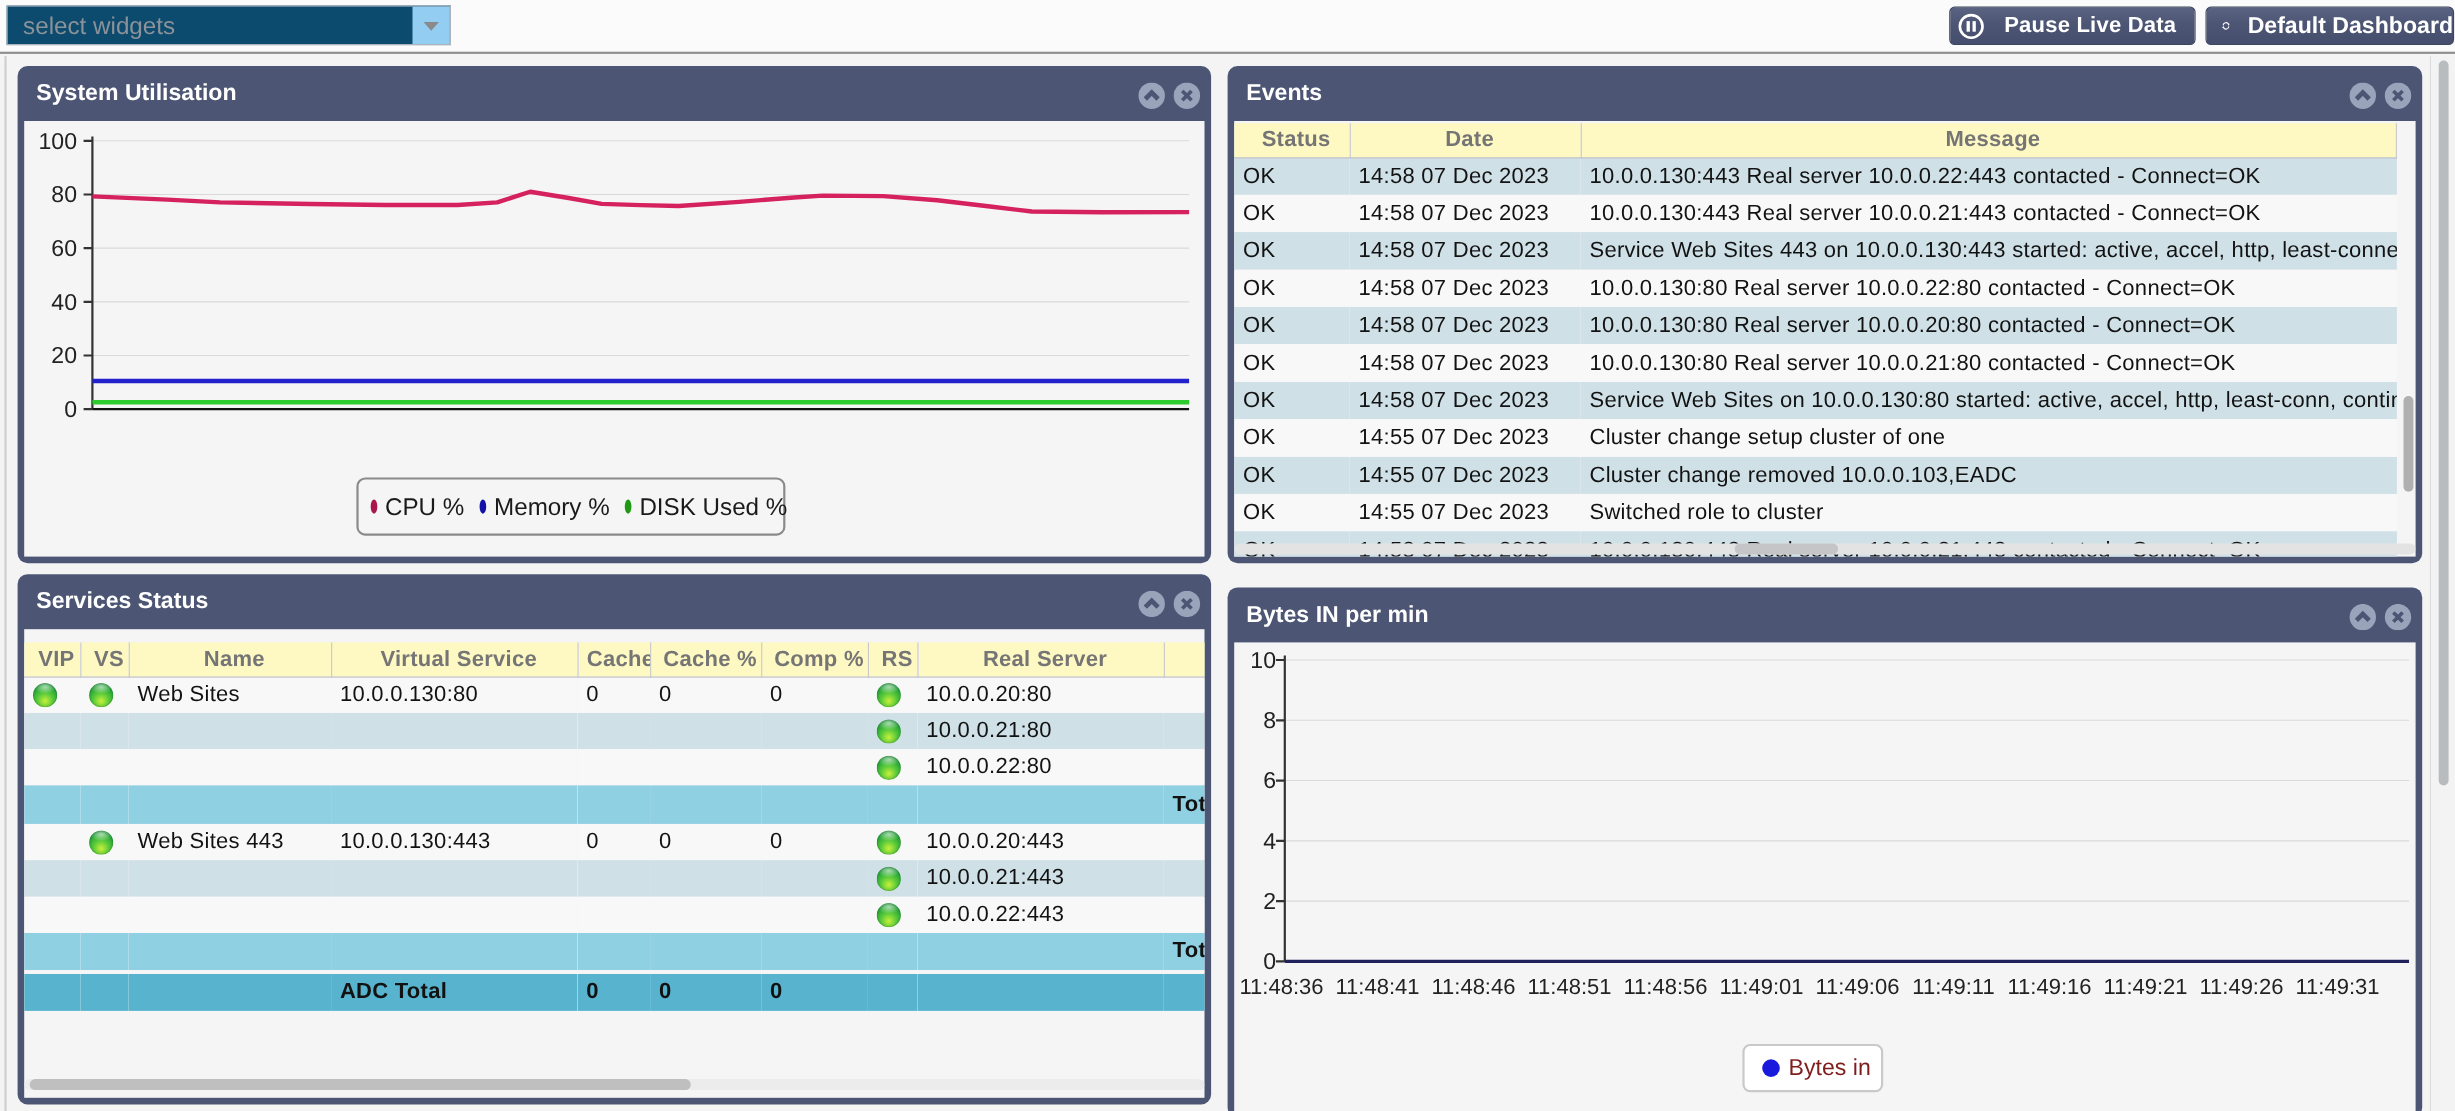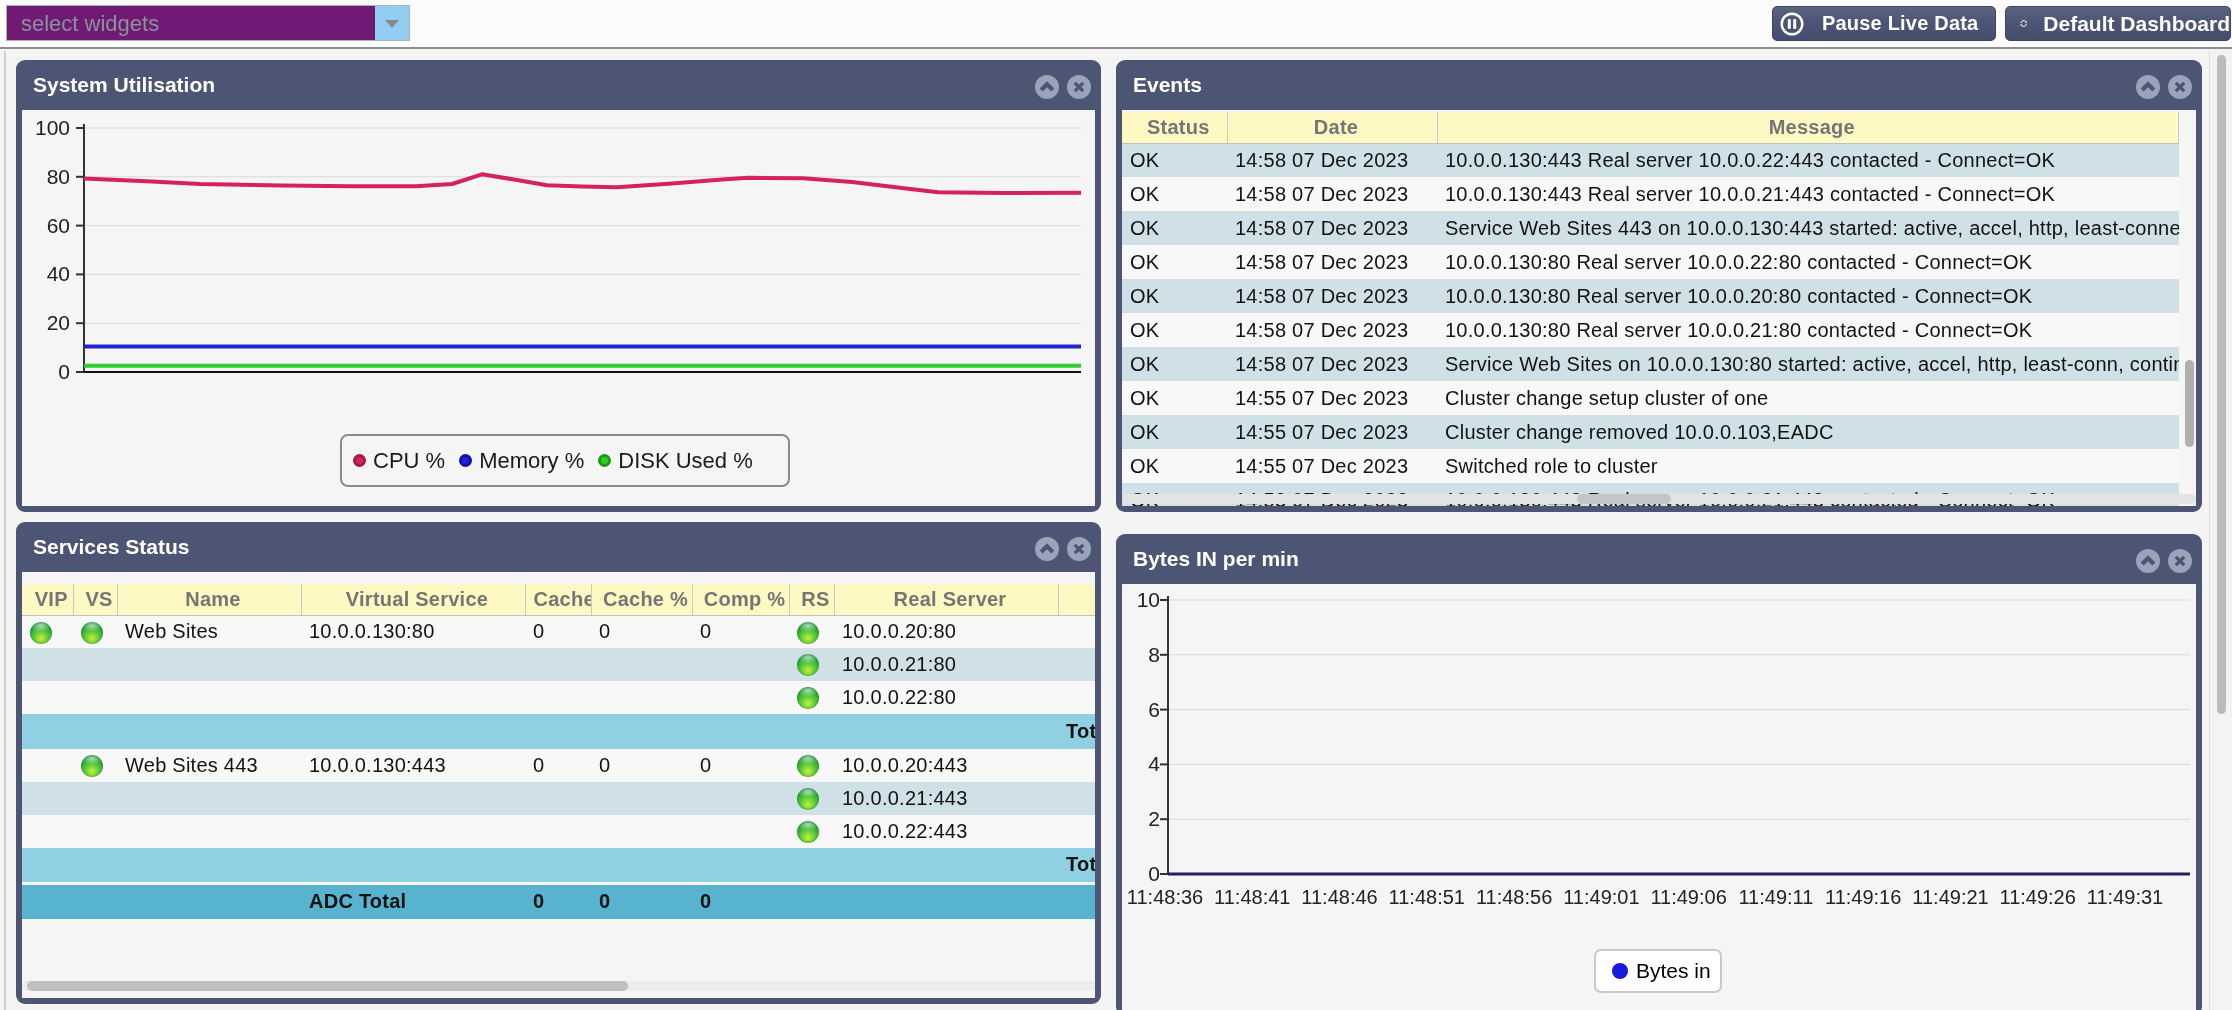--- a/index.html
+++ b/index.html
@@ -1,21 +1,21 @@
 <!DOCTYPE html>
 <html><head>
 <meta charset="utf-8">
 <style>
 * { margin:0; padding:0; box-sizing:border-box; }
 html,body { width:2232px; height:1010px; overflow:hidden; background:#f4f4f5;
   font-family:"Liberation Sans", sans-serif; }
 .abs { position:absolute; }
 
 #topbar { position:absolute; left:0; top:0; width:2232px; height:49px; background:#fbfbfc; border-bottom:2px solid #8e8e8e; }
-#selwrap { position:absolute; left:6px; top:5px; width:404px; height:36px; background:#701a75; border:1px solid #aeb4bd; }
+#selwrap { position:absolute; left:6px; top:5px; width:404px; height:36px; background:#0c4a6e; border:1px solid #aeb4bd; }
 #selwrap .lbl { position:absolute; left:14px; top:5px; font-size:22px; color:#8b9299; }
 #selwrap .sq { position:absolute; right:0; top:0; width:34px; height:34px; background:#93cef2; }
 #selwrap .tri { position:absolute; right:10px; top:14px; width:0; height:0; border-left:7px solid transparent; border-right:7px solid transparent; border-top:8px solid #8a8a8a; }
 .tbtn { position:absolute; top:6px; height:35px; border-radius:5px; white-space:nowrap;
   background:linear-gradient(#5a6382 0%, #4c5574 45%, #454e6c 100%);
   border:1px solid #3d4660; color:#fff; font-weight:bold; font-size:21px;
   font-family:"Liberation Sans", sans-serif; display:flex; align-items:center; }
 
 .panel { position:absolute; background:#4c5674; border-radius:9px; }
 .ptitle { position:absolute; left:17px; top:0; height:50px; line-height:50px; color:#fff; font-weight:bold; font-size:21px; }
@@ -106,21 +106,21 @@
         <text x="48" y="73.8">80</text>
         <text x="48" y="122.6">60</text>
         <text x="48" y="171.4">40</text>
         <text x="48" y="220.2">20</text>
         <text x="48" y="269">0</text>
       </g>
       <polyline fill="none" stroke="#d6215f" stroke-width="4" stroke-linejoin="round" points="62,68.5 130,71.5 178,74 260,75.5 328,76.3 394,76.3 430,74 460,64.3 495,70 525,75.3 560,76.5 595,77.3 650,73.5 700,69.5 726,67.8 781,68.3 830,72 880,78 916,82.3 980,83 1059,82.8"></polyline>
       <polyline fill="none" stroke="#2222cc" stroke-width="4" points="62,236.4 1059,236.4"></polyline>
       <polyline fill="none" stroke="#2ecc2e" stroke-width="4" points="62,255.7 1059,255.7"></polyline>
     </svg>
-    <div class="abs" style="left:318px; top:324px; width:450px; height:53px; border:2px solid #8a8a8a; border-radius:8px; display:flex; align-items:center; font-size:22px; color:#1a1a1a; white-space:nowrap;">
+    <div class="abs" style="left:302px; top:324px; width:390px; height:53px; border:2px solid #8a8a8a; border-radius:8px; display:flex; align-items:center; font-size:22px; color:#1a1a1a; white-space:nowrap;">
       <span style="width:13px; height:13px; border-radius:50%; background:#d6215f; border:3px solid #a8164a; margin-left:11px;"></span>
       <span style="margin-left:7px;">CPU %</span>
       <span style="width:13px; height:13px; border-radius:50%; background:#2222dd; border:3px solid #1111a8; margin-left:14px;"></span>
       <span style="margin-left:7px;">Memory %</span>
       <span style="width:13px; height:13px; border-radius:50%; background:#33cc22; border:3px solid #1d9914; margin-left:14px;"></span>
       <span style="margin-left:7px;">DISK Used %</span>
     </div>
   </div>
 </div>
 
@@ -401,18 +401,18 @@
         <text x="392.1" y="320">11:48:56</text>
         <text x="479.4" y="320">11:49:01</text>
         <text x="566.6" y="320">11:49:06</text>
         <text x="653.9" y="320">11:49:11</text>
         <text x="741.2" y="320">11:49:16</text>
         <text x="828.5" y="320">11:49:21</text>
         <text x="915.7" y="320">11:49:26</text>
         <text x="1003" y="320">11:49:31</text>
       </g>
     </svg>
-    <div class="abs" style="left:472px; top:365px; width:128px; height:44px; background:#fff; border:2px solid #c9c9c9; border-radius:7px; display:flex; align-items:center; font-size:21px; color:#000000; white-space:nowrap;">
+    <div class="abs" style="left:462px; top:365px; width:128px; height:44px; background:#fff; border:2px solid #c9c9c9; border-radius:7px; display:flex; align-items:center; font-size:21px; color:#7f1d1d; white-space:nowrap;">
       <span style="width:16px; height:16px; border-radius:50%; background:#1a1add; margin-left:16px;"></span>
       <span style="margin-left:8px;">Bytes in</span>
     </div>
   </div>
 </div>
 
 </body></html>

